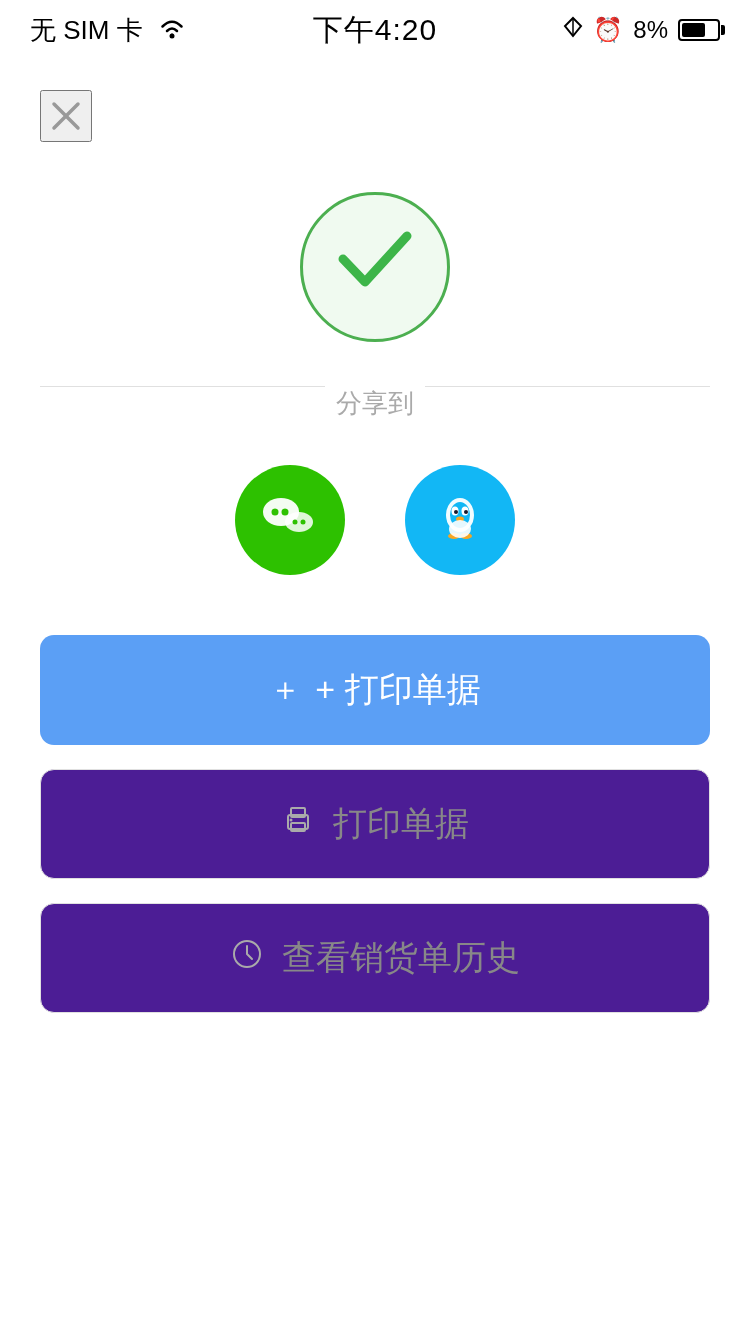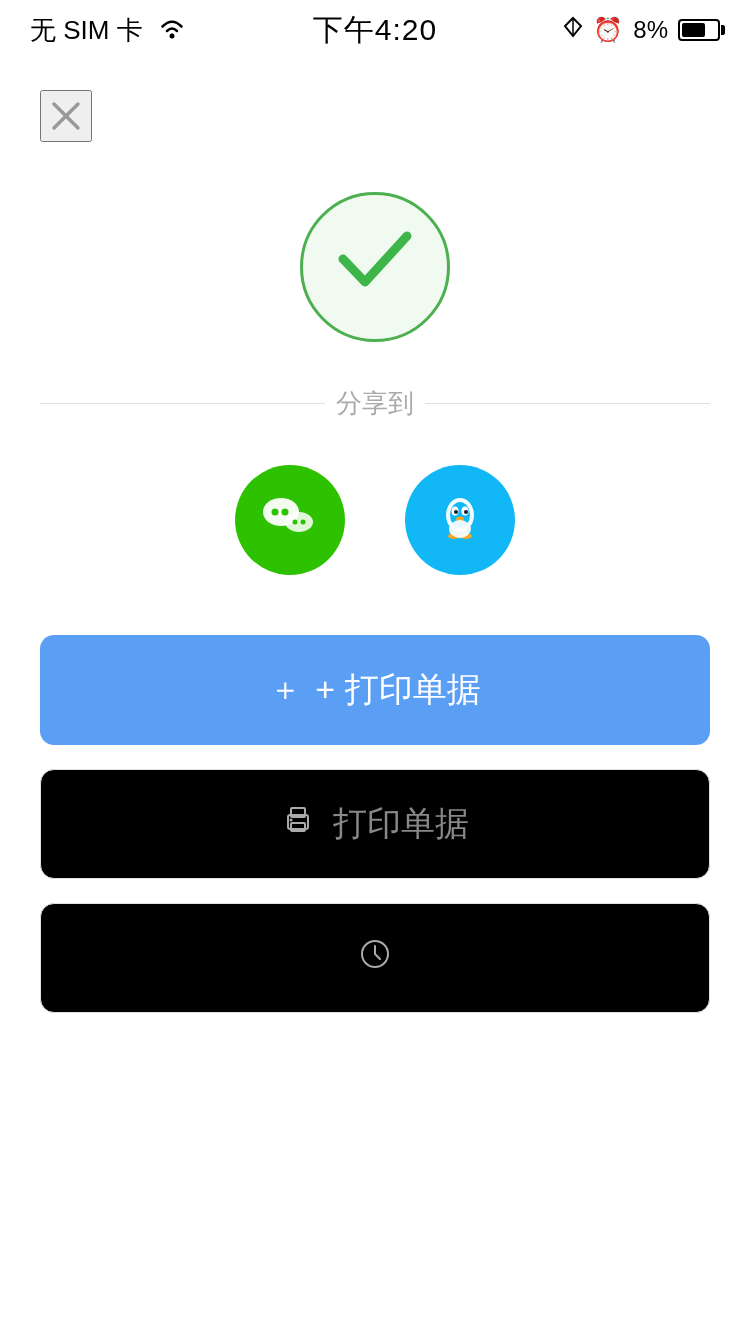--- a/index.html
+++ b/index.html
@@ -122,21 +122,20 @@
       font-size: 52px;
       font-weight: 400;
       color: #333;
       margin-bottom: 50px;
     }
 
     
     .divider-row {
       width: 100%;
       display: flex;
-      align-items: center;
       gap: 11px;
       margin-bottom: 44px;
     }
     .divider-line {
       flex: 1;
       height: 1px;
       background: #e0e0e0;
     }
     .divider-label {
       font-size: 26px;
@@ -178,21 +177,21 @@
       font-size: 34px;
       cursor: pointer;
       margin-bottom: 24px;
     }
     .btn-primary {
       background: #5b9ff5;
       border: none;
       color: #fff;
     }
     .btn-secondary {
-      background: #000000;
+      background: #4c1d95;
       border: 1px solid #e0e0e0;
       color: #888;
     }
     .btn-icon {
       font-size: 32px;
     }
   </style>
 </head>
 <body>
 
@@ -303,15 +302,16 @@
     <span>打印单据</span>
   </button>
 
   <button class="action-btn btn-secondary">
     <span>
       <svg width="34" height="34" viewBox="0 0 34 34" fill="none">
         <circle cx="17" cy="17" r="13" stroke="#aaa" stroke-width="2"></circle>
         <polyline points="17,9 17,17 22,22" stroke="#aaa" stroke-width="2" stroke-linecap="round" stroke-linejoin="round"></polyline>
       </svg>
     </span>
+    <span>查看销货单历史</span>
   </button>
 
 </div>
 
 </body></html>

